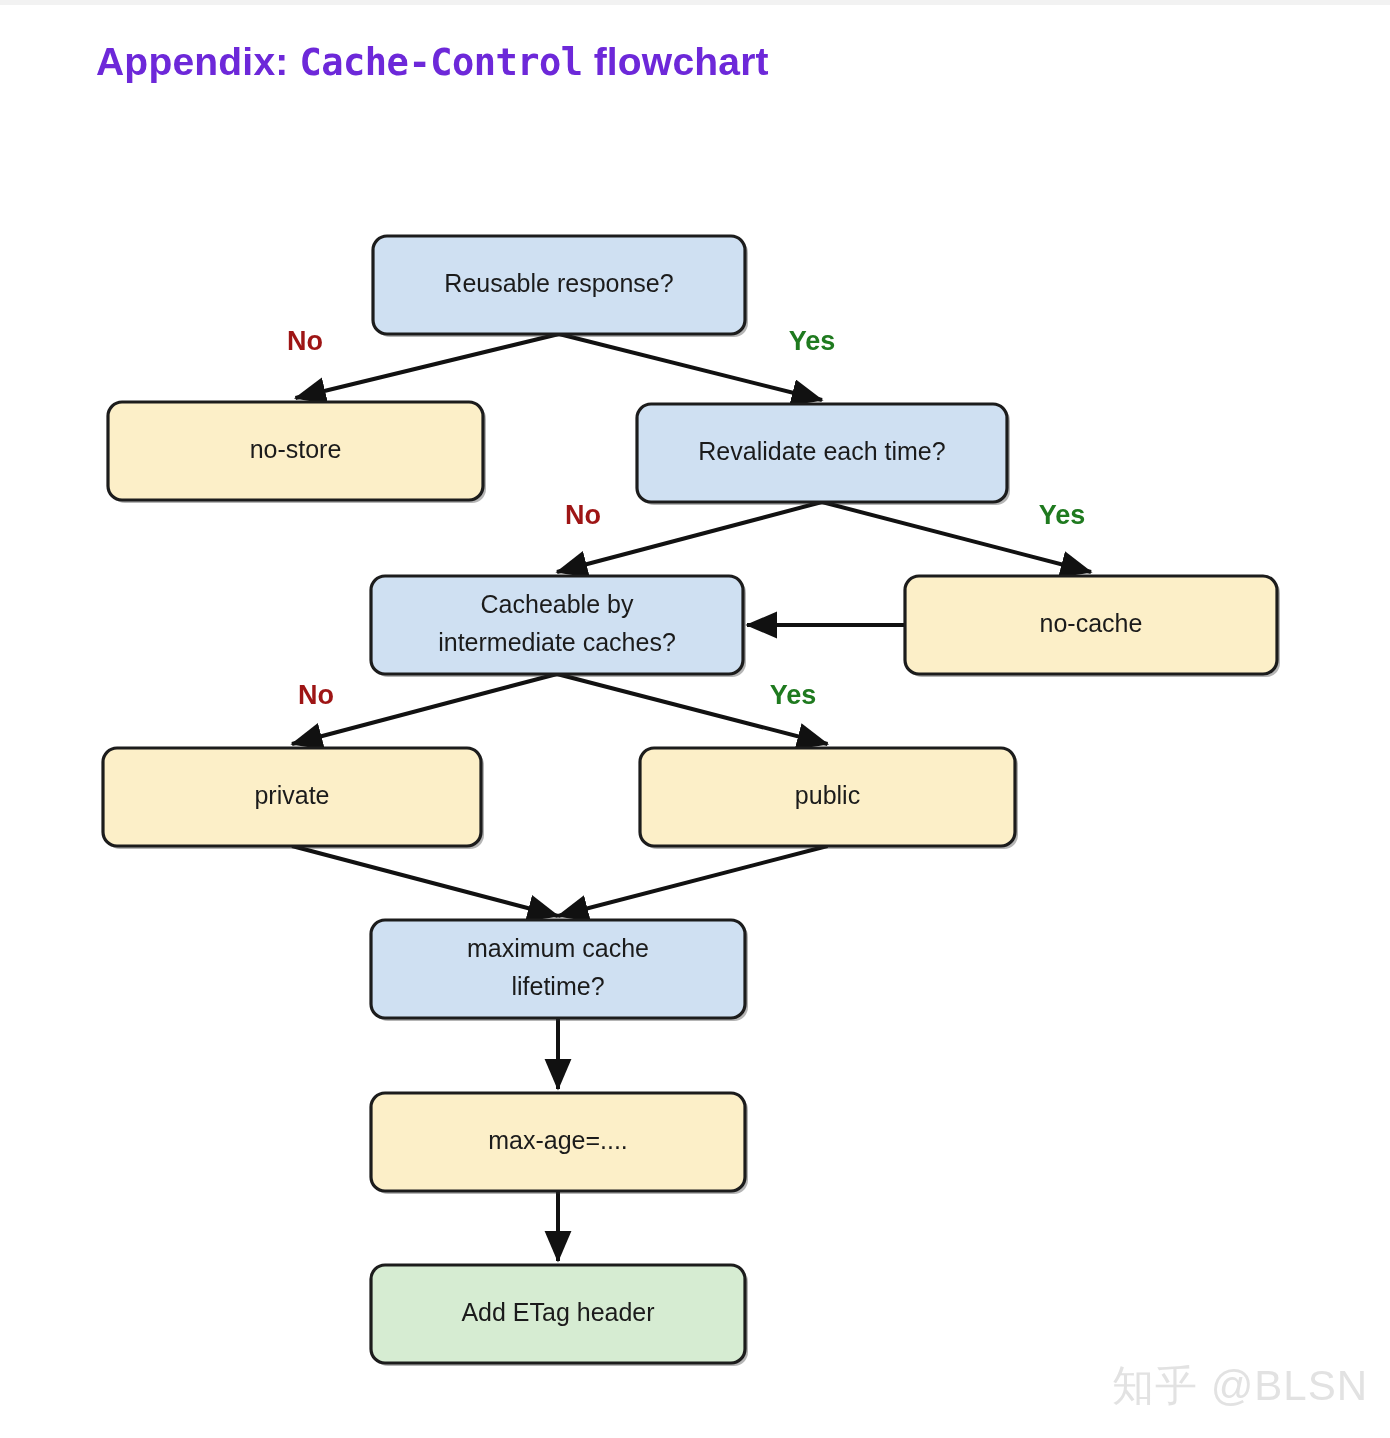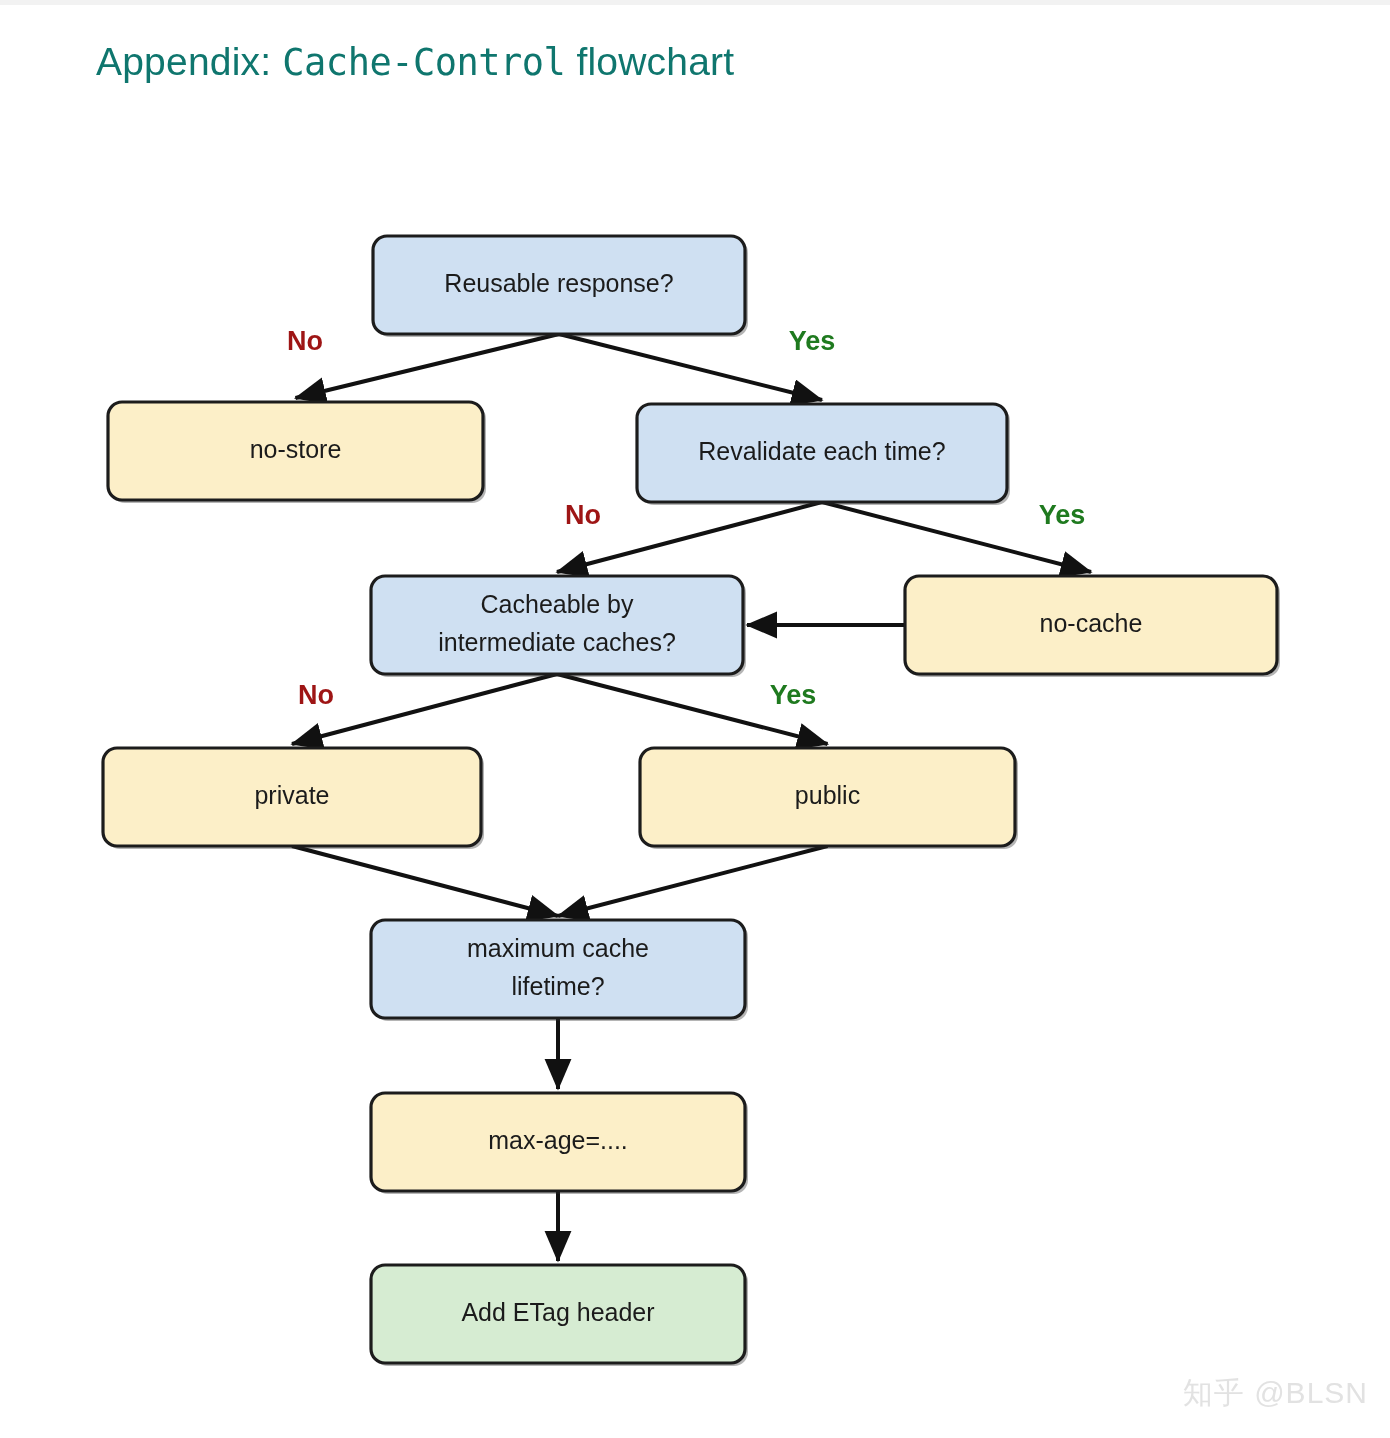--- a/index.html
+++ b/index.html
@@ -12,23 +12,23 @@
     height: 1438px;
     position: relative;
     font-family: "Liberation Sans", sans-serif;
     overflow: hidden;
   }
   #page-title {
     position: absolute;
     left: 96px;
     top: 40px;
     font-size: 39px;
-    color: #0f766e;
+    color: #6d28d9;
     font-family: "Liberation Sans", sans-serif;
-    font-weight: 400;
+    font-weight: 700;
     white-space: nowrap;
     letter-spacing: 0.2px;
   }
   #page-title .mono {
     font-family: "DejaVu Sans Mono", "Liberation Mono", monospace;
     font-size: 37px;
     letter-spacing: -0.5px;
   }
   #flow-svg {
     position: absolute;
@@ -58,21 +58,21 @@
   .edge-line {
     stroke: #111111;
     stroke-width: 4;
     fill: none;
   }
   #watermark {
     position: absolute;
     right: 22px;
     bottom: 24px;
     font-family: "Liberation Sans", sans-serif;
-    font-size: 30px;
+    font-size: 42px;
     color: #e2e2e2;
     letter-spacing: 1px;
     user-select: none;
     white-space: nowrap;
   }
   #top-rule {
     position: absolute;
     left: 0;
     top: 0;
     width: 1390px;

